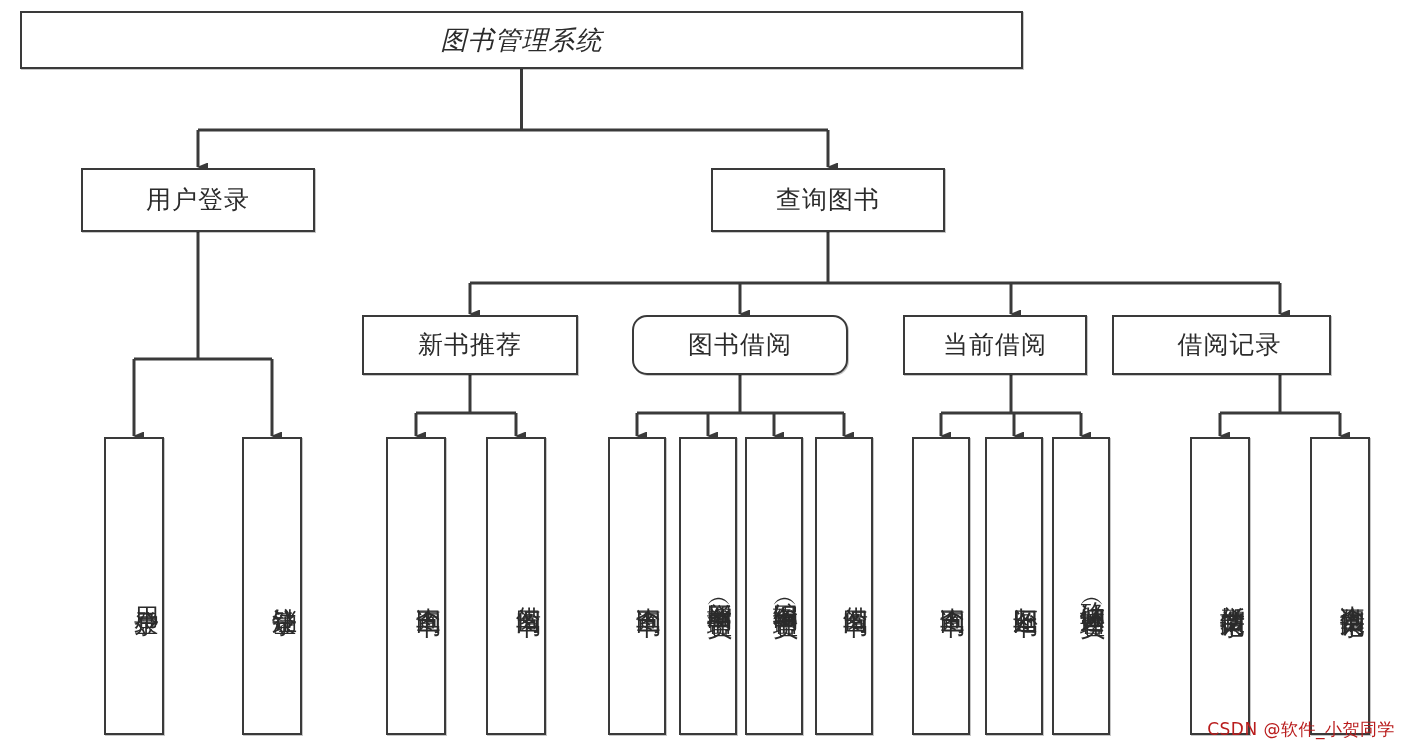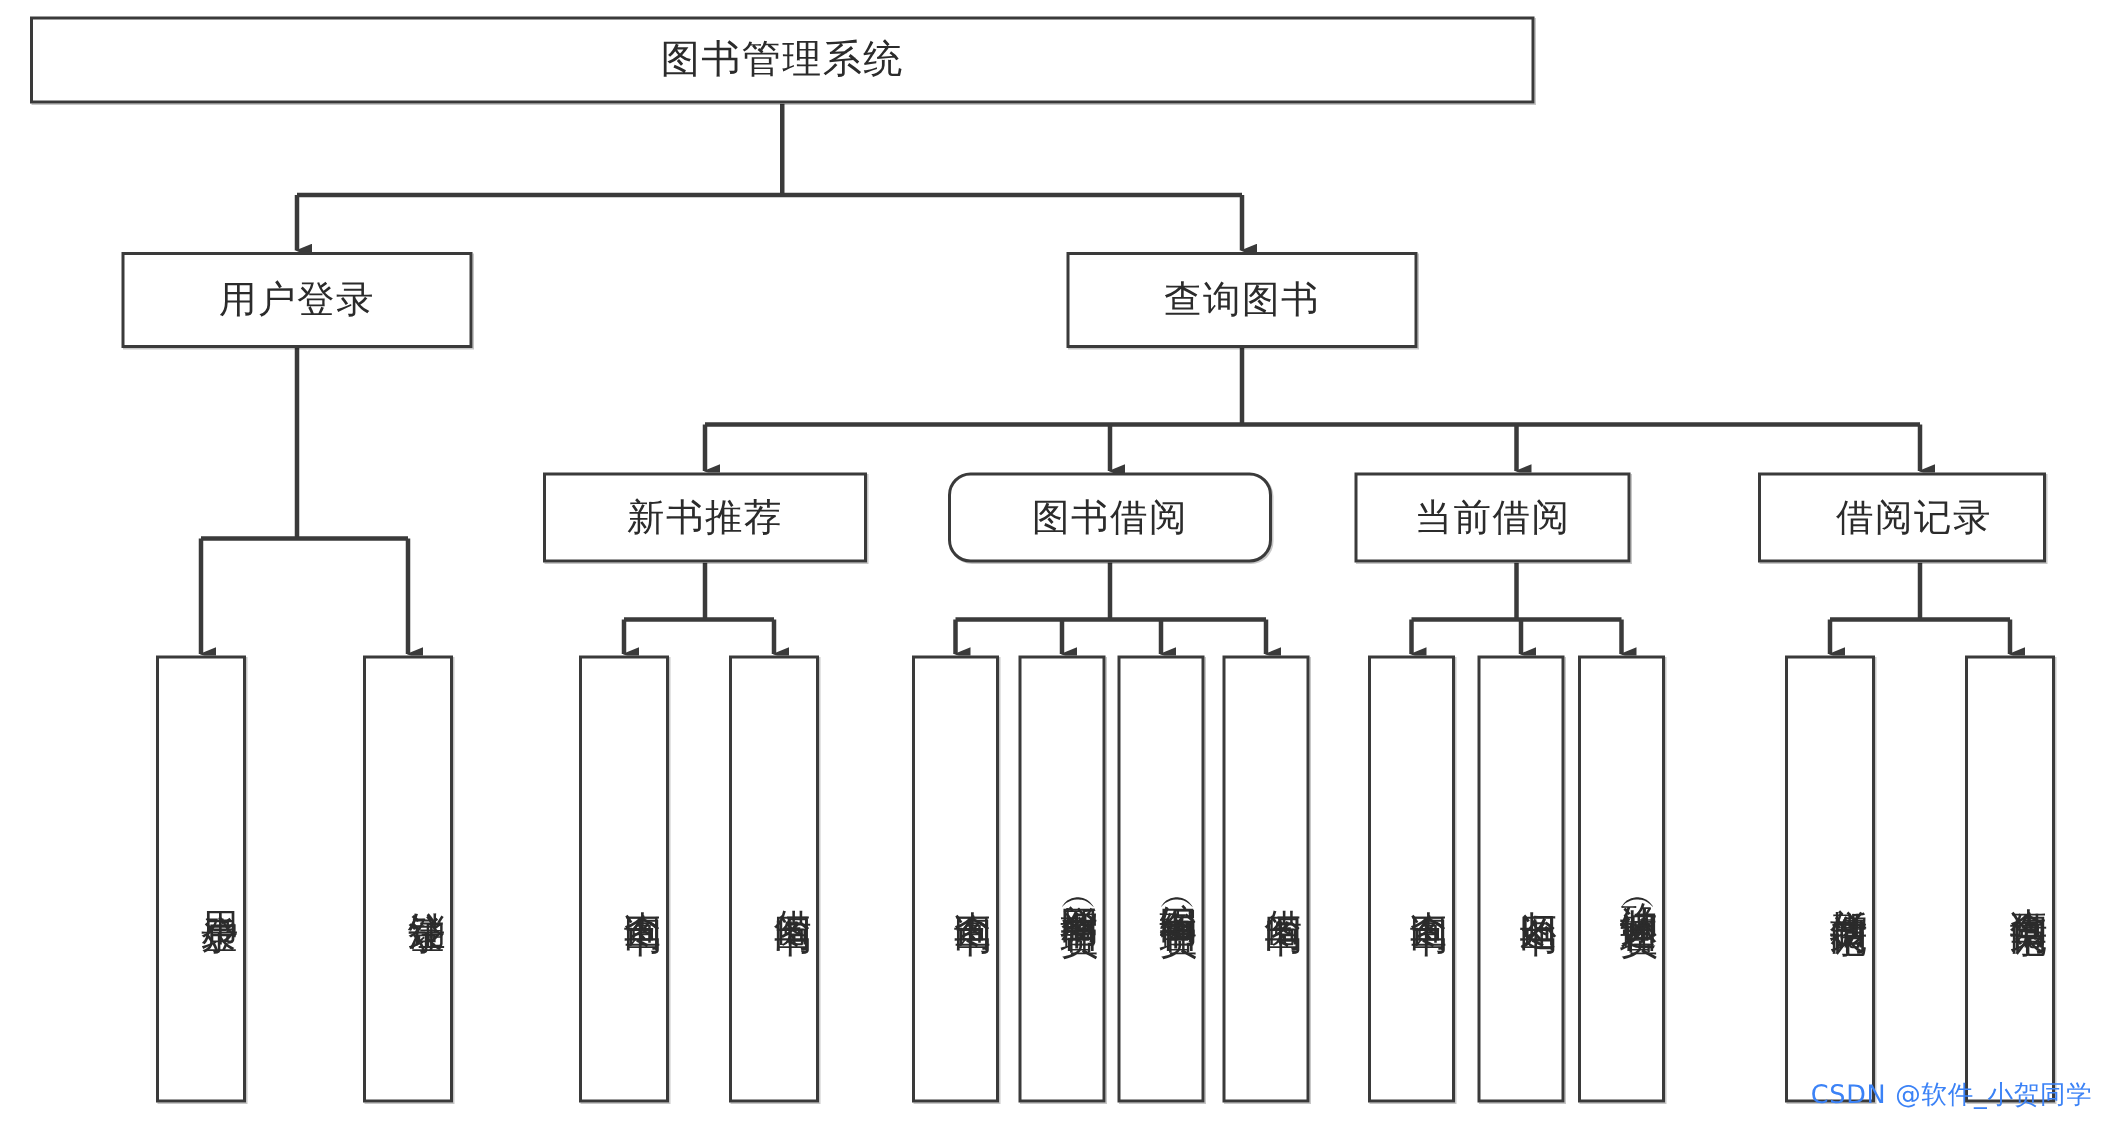--- a/index.html
+++ b/index.html
@@ -54,21 +54,21 @@
     padding-top: 10px;
     align-items: flex-start;
     justify-content: center;
     white-space: nowrap;
   }
   #watermark {
     position: absolute;
     right: 10px;
     bottom: 6px;
     font-size: 17px;
-    color: #3b82f6;
+    color: #b91c1c;
     letter-spacing: 0.5px;
     white-space: nowrap;
     font-family: "DejaVu Sans", "Liberation Sans", sans-serif;
   }
 </style>
 </head>
 <body>
 
 <div id="diagram-root">
 
@@ -108,29 +108,29 @@
         <path d="M941,413 L941,436" marker-end="url(#arrowhead)"></path>
         <path d="M1014,413 L1014,436" marker-end="url(#arrowhead)"></path>
         <path d="M1081,413 L1081,436" marker-end="url(#arrowhead)"></path>
         <path d="M1280,375 L1280,413"></path>
         <path d="M1220,413 L1340,413"></path>
         <path d="M1220,413 L1220,436" marker-end="url(#arrowhead)"></path>
         <path d="M1340,413 L1340,436" marker-end="url(#arrowhead)"></path>
       </g>
   </svg>
 
-  <div class="node root horiz" style="left: 20px; top: 11px; width: 1003px; height: 58px;">图书管理系统</div>
+  <div class="node root horiz" style="left: 20px; top: 11px; width: 1003px; height: 58px; font-style: italic;">图书管理系统</div>
 
   <div class="node horiz" style="left: 81px; top: 168px; width: 234px; height: 64px;">用户登录</div>
   <div class="node horiz" style="left: 711px; top: 168px; width: 234px; height: 64px;">查询图书</div>
 
   <div class="node horiz" style="left: 362px; top: 315px; width: 216px; height: 60px;">新书推荐</div>
   <div class="node horiz" style="left: 632px; top: 315px; width: 216px; height: 60px; border-radius: 15px;">图书借阅</div>
   <div class="node horiz" style="left: 903px; top: 315px; width: 184px; height: 60px;">当前借阅</div>
-  <div class="node horiz" style="left: 1172px; top: 315px; width: 192px; height: 60px; padding-left: 16px;">借阅记录</div>
+  <div class="node horiz" style="left: 1112px; top: 315px; width: 219px; height: 60px; padding-left: 16px;">借阅记录</div>
 
   <div class="node vert" style="left: 104px; top: 437px; width: 60px; height: 298px;">用户登录</div>
   <div class="node vert" style="left: 242px; top: 437px; width: 60px; height: 298px;">注销登录</div>
 
   <div class="node vert" style="left: 386px; top: 437px; width: 60px; height: 298px;">查询图书</div>
   <div class="node vert" style="left: 486px; top: 437px; width: 60px; height: 298px;">借阅图书</div>
 
   <div class="node vert" style="left: 608px; top: 437px; width: 58px; height: 298px;">查询图书</div>
   <div class="node vert" style="left: 679px; top: 437px; width: 58px; height: 298px;">新增图书（管理员）</div>
   <div class="node vert" style="left: 745px; top: 437px; width: 58px; height: 298px;">编辑图书（管理员）</div>

